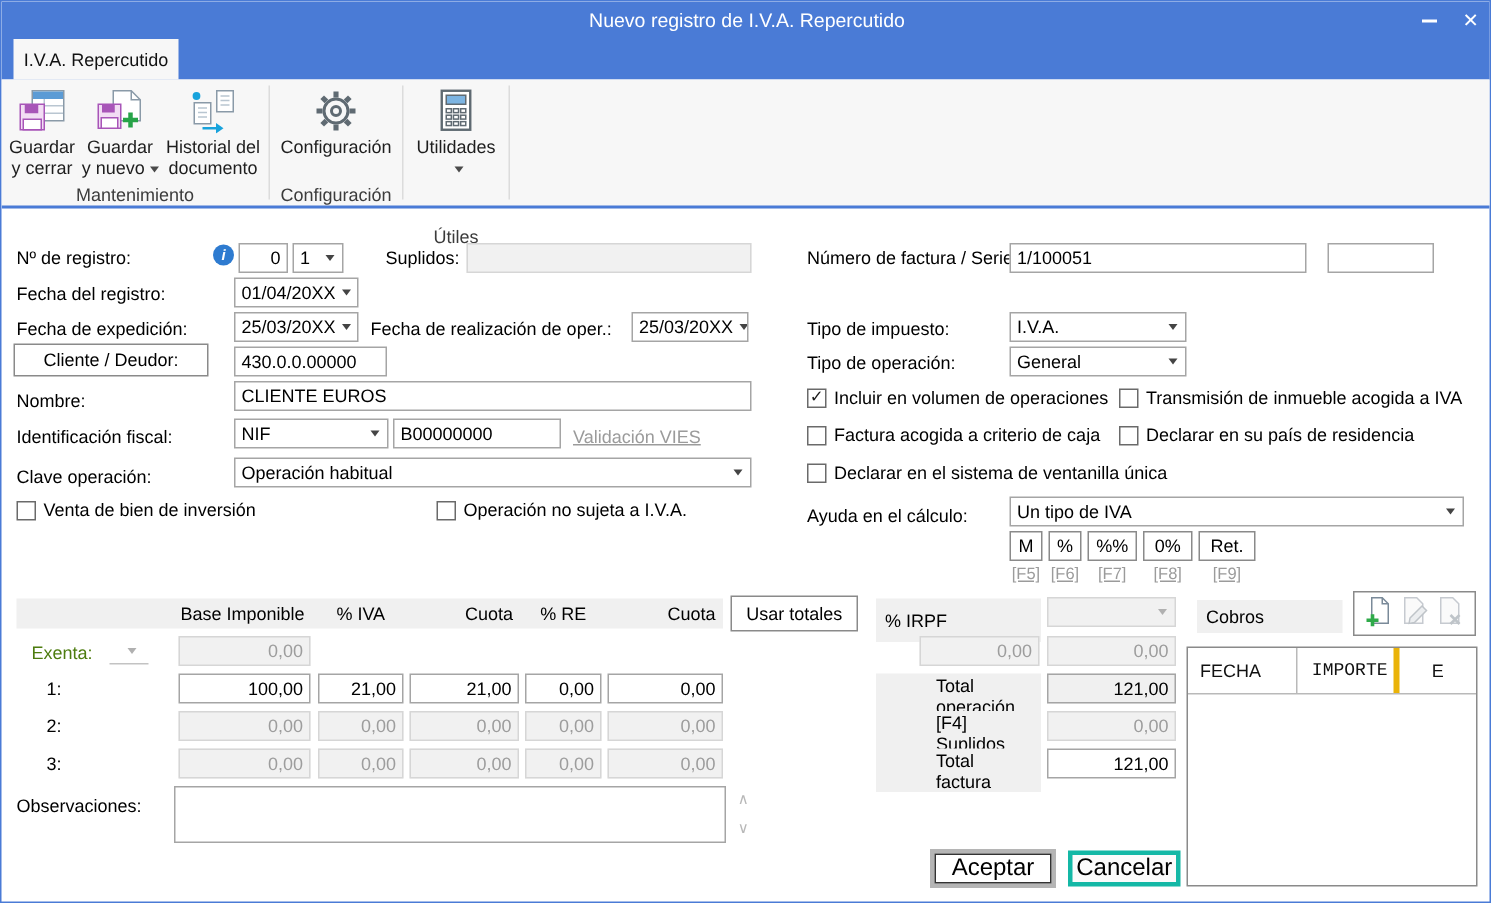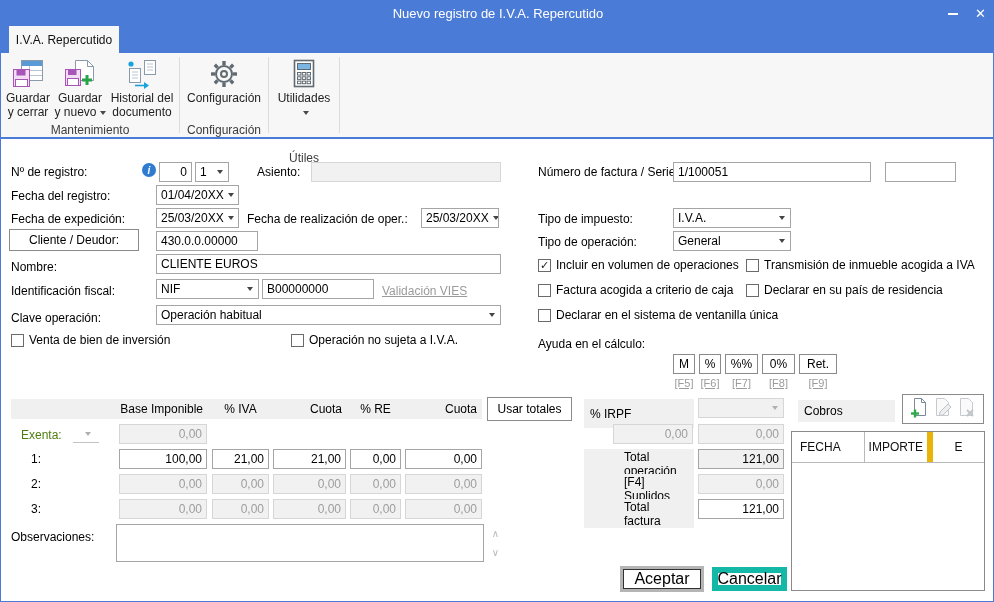--- a/index.html
+++ b/index.html
@@ -54,21 +54,21 @@
   .excombo { position:absolute; width:26px; height:17px; border-bottom:1px solid #c3c3c3; display:flex; align-items:center; justify-content:center; }
   .txtarea { position:absolute; background:#fff; border:1px solid #a5a5a5; }
   .spin { position:absolute; width:15px; height:18px; color:#b8b8b8; font-size:10px; display:flex; align-items:center; justify-content:center; cursor:pointer; }
   .iconbox { position:absolute; background:#fff; border:1px solid #8a8a8a; display:flex; align-items:center; justify-content:space-around; padding:0 4px; }
   .cob-table { position:absolute; background:#fff; border:1px solid #8a8a8a; }
   .cob-head { display:flex; height:31px; border-bottom:1px solid #b9b9b9; }
   .cob-th { display:flex; align-items:center; font-size:12px; color:#111; }
   .btn { position:absolute; display:flex; align-items:center; justify-content:center; font-size:16px; cursor:pointer; }
   .btn.default { border:3px solid #b5b5b5; background:#fff; }
   .btn.default .innerb { width:100%; height:100%; border:1px solid #333; display:flex; align-items:center; justify-content:center; }
-  .btn.normal { border:6px solid #14b8a6; background:#fbfbfb; }
+  .btn.normal { border:3px solid #14b8a6; background:#fbfbfb; }
 </style>
 </head>
 <body>
 
 <div id="window">
 
   <div class="titlebar">
     <span class="title">Nuevo registro de I.V.A. Repercutido</span>
     <div class="tb-btn min">
         <span class="minbar"></span>
@@ -193,21 +193,21 @@
     <div class="rgroup" style="left:270px;width:66px;margin-top:28px;">Útiles</div>
   </div>
 
   <span class="lbl" style="left:10px;top:164px;">Nº de registro:</span>
   <span class="infoicon" style="left:141px;top:162px;">i</span>
   <div class="inp num" style="left:158px;top:161px;width:33px;">0</div>
   <div class="combo" style="left:194px;top:161px;width:34px;">
     <span>1</span>
       <span class="tri"></span>
   </div>
-  <span class="lbl" style="left:256px;top:164px;">Asiento:</span>
+  <span class="lbl" style="left:256px;top:164px;">Suplidos:</span>
   <div class="inp dis" style="left:310px;top:161px;width:190px;"></div>
 
   <span class="lbl" style="left:10px;top:188px;">Fecha del registro:</span>
   <div class="combo" style="left:155px;top:184px;width:83px;">
     <span>01/04/20XX</span>
       <span class="tri"></span>
   </div>
 
   <span class="lbl" style="left:10px;top:211px;">Fecha de expedición:</span>
   <div class="combo" style="left:155px;top:207px;width:83px;">
@@ -284,20 +284,24 @@
     <span class="box"></span>
     <span>Factura acogida a criterio de caja</span>
   </div>
 
   <div class="chk" style="left:537px;top:307px;">
     <span class="box"></span>
     <span>Declarar en el sistema de ventanilla única</span>
   </div>
 
   <span class="lbl" style="left:537px;top:336px;">Ayuda en el cálculo:</span>
+  <div class="combo" style="left:672px;top:330px;width:303px;">
+    <span>Un tipo de IVA</span>
+      <span class="tri"></span>
+  </div>
 
   <div class="mini" style="left:672px;top:353px;width:22px;">M</div>
   <div class="mini" style="left:698px;top:353px;width:22px;">%</div>
   <div class="mini" style="left:724px;top:353px;width:33px;">%%</div>
   <div class="mini" style="left:761px;top:353px;width:33px;">0%</div>
   <div class="mini" style="left:798px;top:353px;width:38px;">Ret.</div>
   <span class="flink" style="left:672px;top:376px;width:22px;">[F5]</span>
   <span class="flink" style="left:698px;top:376px;width:22px;">[F6]</span>
   <span class="flink" style="left:724px;top:376px;width:33px;">[F7]</span>
   <span class="flink" style="left:761px;top:376px;width:33px;">[F8]</span>
@@ -377,21 +381,21 @@
       <svg width="20" height="22" viewBox="0 0 20 22">
         <path d="M3.5,1.5 h8 l4,4 v13 h-12 z" fill="#fafafa" stroke="#c6cad0"></path>
         <line x1="10" y1="13" x2="16" y2="19" stroke="#bfc4c9" stroke-width="1.8"></line>
         <line x1="16" y1="13" x2="10" y2="19" stroke="#bfc4c9" stroke-width="1.8"></line>
       </svg>
     </span>
   </div>
   <div class="cob-table" style="left:790px;top:430px;width:194px;height:160px;">
     <div class="cob-head">
       <span class="cob-th" style="width:73px;padding-left:8px;border-right:1px solid #b9b9b9;">FECHA</span>
-      <span class="cob-th" style="width:68px;justify-content:flex-end;padding-right:4px;border-right:6px solid #eab308;">IMPORTE</span>
+      <span class="cob-th" style="width:68px;justify-content:flex-end;padding-right:4px;border-right:4px solid #eab308;font-family:Liberation Mono, monospace;">IMPORTE</span>
       <span class="cob-th" style="flex:1;justify-content:center;">E</span>
     </div>
   </div>
 
   <div class="btn default" style="left:619px;top:565px;width:84px;height:26px;">
     <span class="innerb">Aceptar</span>
   </div>
   <div class="btn normal" style="left:711px;top:566px;width:75px;height:24px;">Cancelar</div>
 
 </div>

